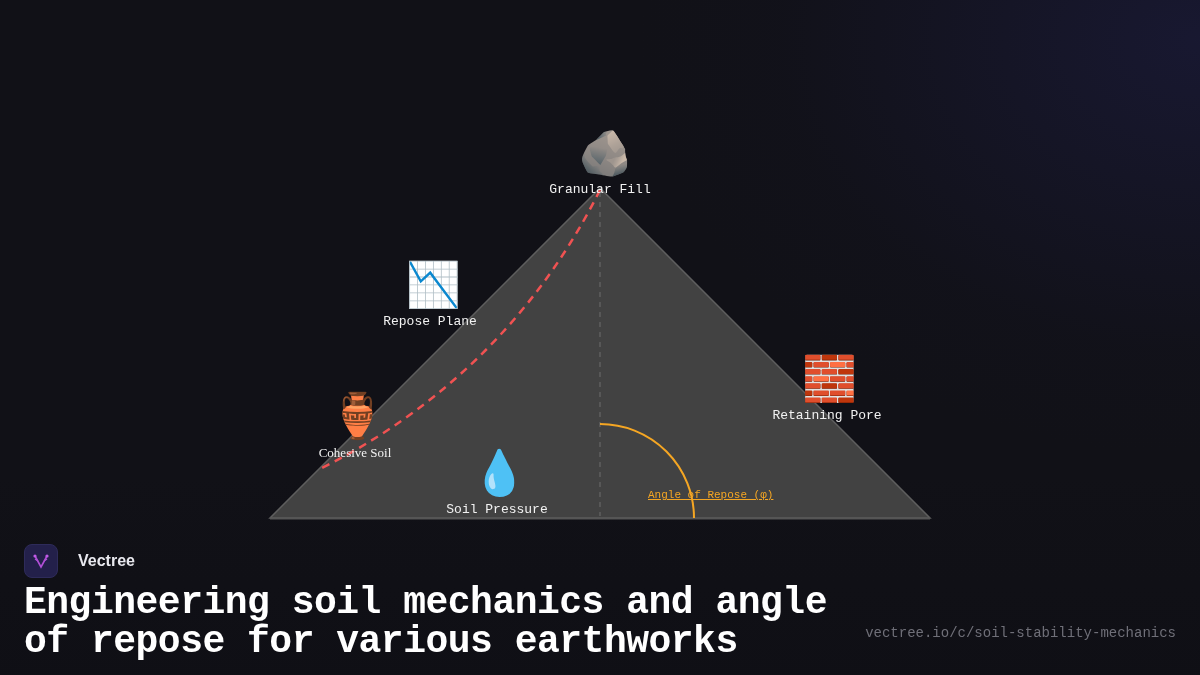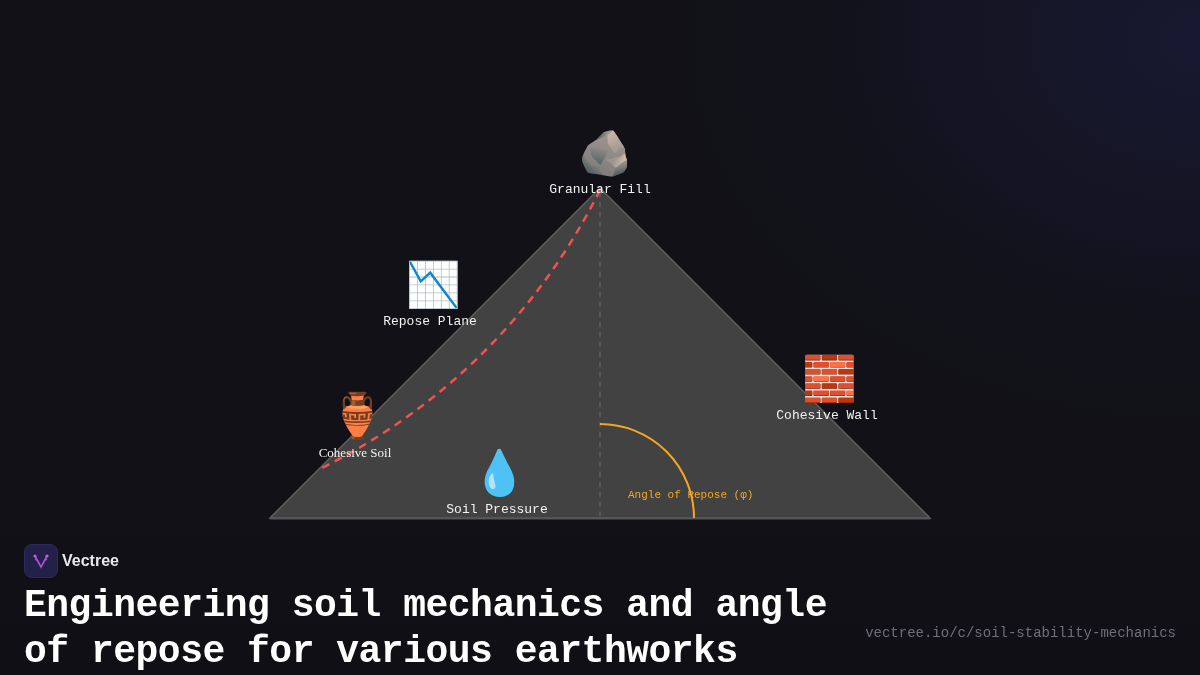--- a/index.html
+++ b/index.html
@@ -12,40 +12,40 @@
     position:absolute; inset:0;
     background:
       radial-gradient(ellipse 700px 520px at 1200px 40px, rgba(30,30,70,0.55), rgba(20,20,40,0.15) 60%, rgba(0,0,0,0) 80%),
       linear-gradient(180deg, rgba(17,17,23,0) 70%, rgba(14,14,20,0.6) 100%);
   }
   svg.diagram { position:absolute; left:0; top:0; }
   .node { position:absolute; display:flex; flex-direction:column; align-items:center; transform:translateX(-50%); }
   .node .emoji { font-size:44px; line-height:50px; font-family:"DejaVu Sans", sans-serif; }
   .node .label { color:#f2f2f2; font-size:13px; margin-top:4px; white-space:nowrap; font-family:"Liberation Mono", monospace; }
   .angle-label { position:absolute; color:#f5a623; font-size:11px; white-space:nowrap; }
-  .brand { position:absolute; left:24px; top:544px; display:flex; align-items:center; gap:4px;text-align:center; }
+  .brand { position:absolute; left:24px; top:544px; display:flex; align-items:center; gap:20px;text-align:center; }
   .brand-logo { width:34px; height:34px; border-radius:8px; background:#23204a; border:1px solid #2e2b5a; display:flex; align-items:center; justify-content:center; box-sizing:border-box; }
   .brand-name { color:#e8e8ee; font-size:16px; font-weight:bold; font-family:"Liberation Sans", sans-serif; }
-  .headline { position:absolute; left:24px; top:583px; width:820px; color:#ffffff; font-size:38px; line-height:46px; font-weight:bold; font-family:"Liberation Mono", monospace; letter-spacing:-0.5px; }
+  .headline { position:absolute; left:24px; top:583px; width:820px; color:#ffffff; font-size:38px; line-height:39px; font-weight:bold; font-family:"Liberation Mono", monospace; letter-spacing:-0.5px; }
   .url { position:absolute; right:24px; top:625px; color:#6f6f78; font-size:14px; font-family:"Liberation Mono", monospace;margin-left:39px; }
 </style>
 </head>
 <body>
 
 <div class="bg-glow"></div>
 
 <svg class="diagram" width="1200" height="675">
   <polygon points="600,188 270,518 930,518" fill="#424242" stroke="#5e5e5e" stroke-width="1.5"></polygon>
   <line x1="270" y1="518.5" x2="930" y2="518.5" stroke="#555" stroke-width="2"></line>
   <line x1="600" y1="192" x2="600" y2="516" stroke="#5f5f5f" stroke-width="1.5" stroke-dasharray="5,5"></line>
   <path d="M600,190 C 560,270 480,390 318,470" fill="none" stroke="#f05252" stroke-width="2.5" stroke-dasharray="8,6"></path>
   <path d="M600,424 A 94 94 0 0 1 694,518" fill="none" stroke="#f5a623" stroke-width="2"></path>
 </svg>
 
-<div class="angle-label" style="left:628px; top:489px;">Angle of Repose (φ)</div>
+<div class="angle-label" style="left:648px; top:489px;text-decoration:underline;">Angle of Repose (φ)</div>
 
 <div class="node" style="left:606px; top:128px;">
   <span class="emoji">🪨</span>
   <span class="label" style="margin-left:-12px;">Granular Fill</span>
 </div>
 
 <div class="node" style="left:434px; top:260px;">
   <span class="emoji">📉</span>
   <span class="label" style="margin-left:-8px;">Repose Plane</span>
 </div>
@@ -55,21 +55,21 @@
   <span class="label" style="margin-left:-6px;font-family:Liberation Serif, serif;">Cohesive Soil</span>
 </div>
 
 <div class="node" style="left:500px; top:448px;">
   <span class="emoji">💧</span>
   <span class="label" style="margin-left:-6px;">Soil Pressure</span>
 </div>
 
 <div class="node" style="left:830px; top:354px;">
   <span class="emoji">🧱</span>
-  <span class="label" style="margin-left:-6px;">Cohesive Wall</span>
+  <span class="label" style="margin-left:-6px;">Retaining Pore</span>
 </div>
 
 <div class="brand">
   <div class="brand-logo">
     <svg width="20" height="20" viewBox="0 0 20 20">
       <path d="M4,5 L10,16 L16,5" fill="none" stroke="#b04fd6" stroke-width="1.6"></path>
       <path d="M7,10 L4,8 M13,10 L16,8" fill="none" stroke="#b04fd6" stroke-width="1.4"></path>
       <circle cx="4" cy="5" r="1.6" fill="#c05be6"></circle>
       <circle cx="16" cy="5" r="1.6" fill="#c05be6"></circle>
     </svg>

